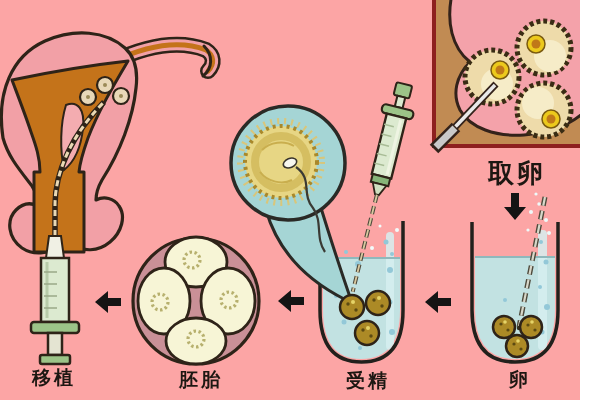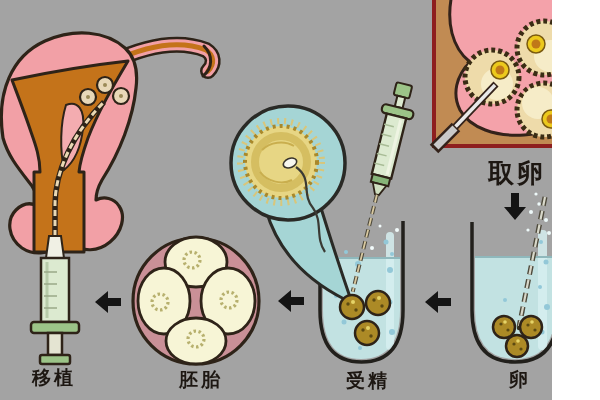--- a/index.html
+++ b/index.html
@@ -1,19 +1,20 @@
 <!DOCTYPE html>
 <html><head>
 <meta charset="utf-8">
 <style>
   html,body{margin:0;padding:0;}
   #page-root{
     position:relative;width:552px;height:400px;overflow:hidden;
-    background:#a3a3a3;
+    background:#fca5a5;
     font-family:"Liberation Sans","DejaVu Sans",sans-serif;
+    padding-left:28px;
   }
   #diagram-svg{position:absolute;left:0;top:0;}
   .stage-label{
     position:absolute;width:110px;text-align:center;
     font-size:19px;font-weight:bold;color:#1d1712;letter-spacing:3px;
     font-family:"DejaVu Sans","Liberation Sans",sans-serif;
   }
 </style>
 </head>
 <body>

